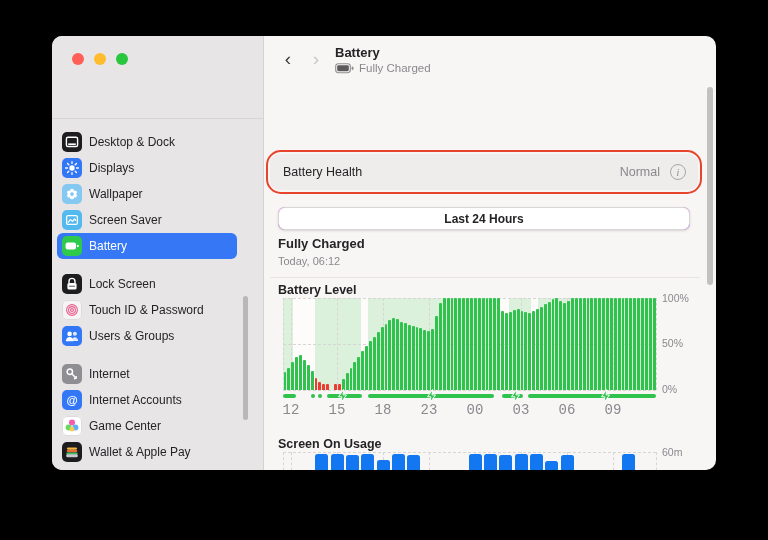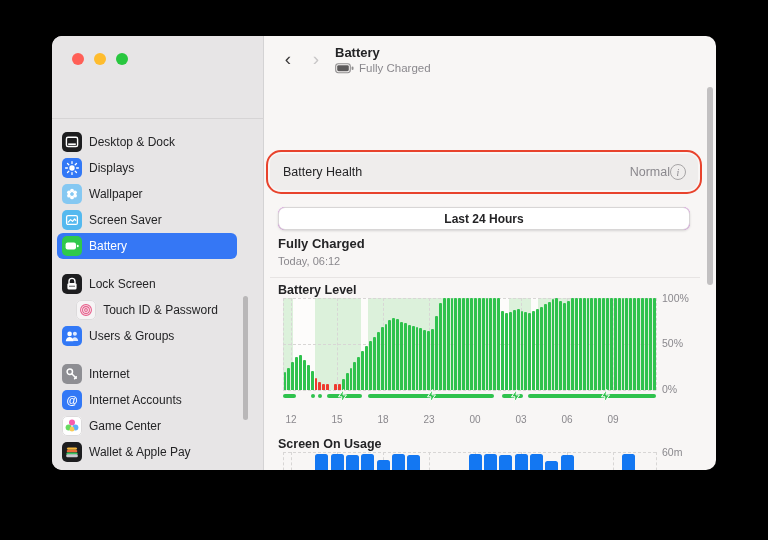--- a/index.html
+++ b/index.html
@@ -32,21 +32,21 @@
   .card1{top:49px;height:63px;}
   .card1 .t{position:absolute;left:13px;top:11px;font-size:12.5px;color:#242426;}
   .card1 .d{position:absolute;left:13px;top:30px;width:320px;font-size:11px;line-height:15.5px;color:#8a888d;}
   .popup{position:absolute;right:11px;top:8px;display:flex;align-items:center;gap:6px;}
   .popup .v{font-size:12.5px;color:#242426;}
   .stepper{width:17px;height:17px;border-radius:5px;background:#fdfcfc;border:1px solid #d3d1d2;
            display:flex;align-items:center;justify-content:center;box-shadow:0 .5px 1.5px rgba(0,0,0,.12);}
   .ring{position:absolute;left:2px;top:114px;width:436px;height:44px;border:2.5px solid #e8432d;border-radius:15px;}
   .card2{top:118px;height:36px;display:flex;align-items:center;}
   .card2 .t{position:absolute;left:13px;font-size:12.5px;color:#242426;}
-  .card2 .right{position:absolute;right:12px;display:flex;align-items:center;gap:0;}
+  .card2 .right{position:absolute;right:12px;display:flex;align-items:center;gap:10px;}
   .card2 .v{font-size:12.5px;color:#8a888d;}
   .info{width:16px;height:16px;border-radius:50%;border:1.3px solid #a7a5a6;color:#8a888d;
         font-size:10px;font-style:italic;font-family:"Liberation Serif","DejaVu Serif",serif;
         display:flex;align-items:center;justify-content:center;}
   .seg{position:absolute;left:14px;top:171px;width:412px;height:23px;background:#d946ef;border-radius:7px;display:flex;}
   .seg .tab{flex:1;display:flex;align-items:center;justify-content:center;font-size:12px;color:#242426;border-radius:7px;}
   .seg .tab.sel{background:#fff;border:1px solid #d8d6d6;box-shadow:0 1px 2.5px rgba(0,0,0,.14);font-weight:600;}
   .fc-t{position:absolute;left:14px;top:200px;font-size:13px;font-weight:600;color:#242426;}
   .fc-s{position:absolute;left:14px;top:219px;font-size:11px;color:#8a888d;}
   .divider{position:absolute;left:6px;top:241px;width:430px;height:1px;background:#e7e4e3;}
@@ -55,21 +55,21 @@
   .band{position:absolute;top:0;height:92px;background:#dcf1db;}
   .hgrid{position:absolute;left:0;width:373px;height:0;border-top:1px dashed #d8d6d5;}
   .vgrid{position:absolute;top:0;width:0;border-left:1px dashed #d8d6d5;}
   .bar{position:absolute;bottom:0;width:2.9px;background:#2fc24d;border-radius:1px 1px 0 0;}
   .bar.red{background:#ee3b2f;}
   .ylab{position:absolute;left:398px;font-size:10.5px;color:#8a888d;}
   .track{position:absolute;left:19px;top:358px;width:373px;height:4px;}
   .trkseg{position:absolute;top:0;height:3.5px;border-radius:2px;background:#2fc24d;}
   .bolt{position:absolute;top:-5px;}
   .xlabs{position:absolute;left:19px;top:366px;width:373px;height:12px;}
-  .xlab{position:absolute;top:12px;font-size:10px;color:#8a888d;transform:translateX(-50%);}
+  .xlab{position:absolute;top:0;font-size:14px;color:#8a888d;transform:translateX(-50%);font-family:Liberation Mono, monospace;}
   .su-plot{position:absolute;left:19px;top:416px;width:373px;height:60px;}
   .su-bar{position:absolute;bottom:0;width:13px;background:#1377f2;border-radius:2.5px 2.5px 0 0;}
   .main-scroll{position:absolute;left:443px;top:51px;width:6px;height:198px;border-radius:3px;background:#c2c0c1;}
 </style>
 </head>
 <body>
 
 <div class="stage">
   <div class="window">
 
@@ -146,21 +146,21 @@
                 <rect width="20" height="20" rx="5" fill="#1d1d1f"></rect>
                 <path d="M7 9.2V7.4a3 3 0 0 1 6 0v1.8" fill="none" stroke="#fff" stroke-width="1.4"></path>
                 <rect x="5.4" y="9" width="9.2" height="6.6" rx="1.6" fill="#fff"></rect>
                 <circle cx="8" cy="12.3" r="0.7" fill="#1d1d1f"></circle>
                 <circle cx="10" cy="12.3" r="0.7" fill="#1d1d1f"></circle>
                 <circle cx="12" cy="12.3" r="0.7" fill="#1d1d1f"></circle>
               </svg>
             </span>
             <span>Lock Screen</span>
           </div>
-          <div class="sb-item" style="top: 261px; justify-content: center;">
+          <div class="sb-item" style="top: 261px;">
             <span style="display:flex">
               <svg class="ic" viewBox="0 0 20 20">
                 <rect width="20" height="20" rx="5" fill="#f6f4f5"></rect>
                 <rect x="0.5" y="0.5" width="19" height="19" rx="4.5" fill="none" stroke="#dddbdc"></rect>
                 <g fill="none" stroke="#e85c8a" stroke-width="1.1">
                   <circle cx="10" cy="10" r="5.4"></circle>
                   <circle cx="10" cy="10" r="3.4"></circle>
                   <circle cx="10" cy="10" r="1.4"></circle>
                 </g>
               </svg>

